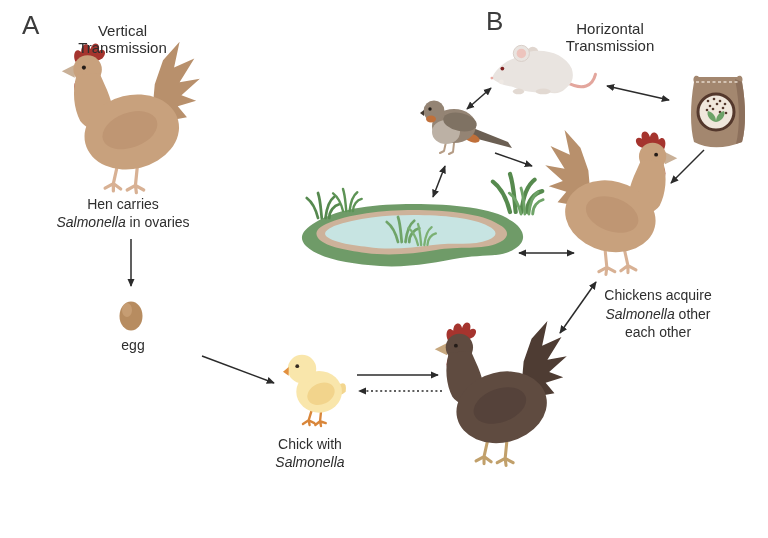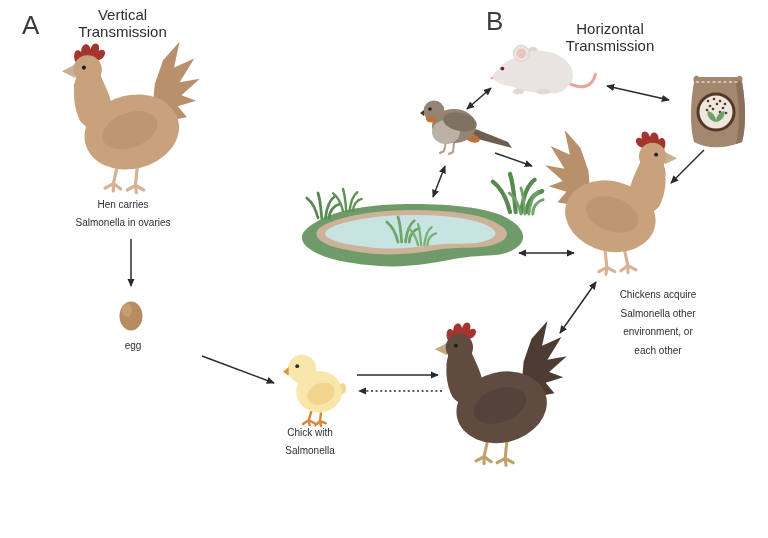--- a/index.html
+++ b/index.html
@@ -2,23 +2,23 @@
 <html><head>
 <meta charset="utf-8">
 <style>
   *{margin:0;padding:0;box-sizing:border-box}
   html,body{background:#fff}
   body{width:768px;height:538px;overflow:hidden;font-family:"Liberation Sans",sans-serif}
   .stage{position:relative;width:768px;height:538px;background:#ffffff}
   svg.art{position:absolute;left:0;top:0}
   .panel-label{position:absolute;font-size:26px;font-weight:400;color:#3c3c3c}
   .title{position:absolute;text-align:center;font-size:15px;line-height:17px;color:#2e2e2e}
-  .cap{position:absolute;text-align:center;font-size:10px;line-height:17.5px;color:#2e2e2e}
+  .cap{position:absolute;text-align:center;font-size:14px;line-height:17.5px;color:#2e2e2e}
   .cap.wide{line-height:18.5px}
-  .it{}
+  .it{font-style:italic}
 </style>
 </head>
 <body>
 
 <div class="stage">
 
   <svg class="art" width="768" height="538" viewBox="0 0 768 538">
     <defs>
       <marker id="ae" viewBox="0 0 10 8" refX="8" refY="4" markerWidth="9" markerHeight="8" orient="auto-start-reverse" markerUnits="userSpaceOnUse">
         <path d="M0,0 L9,4 L0,8 Z" fill="#2b2b2b"></path>
@@ -137,45 +137,44 @@
       <path d="M607,86 L669,100" marker-start="url(#ae)" marker-end="url(#ae)"></path>
       <path d="M704,150 L671,183" marker-end="url(#ae)"></path>
       <path d="M495,153 L532,166" marker-end="url(#ae)"></path>
       <path d="M445,166 L433,197" marker-start="url(#ae)" marker-end="url(#ae)"></path>
       <path d="M519,253 L574,253" marker-start="url(#ae)" marker-end="url(#ae)"></path>
       <path d="M596,282 L560,333" marker-start="url(#ae)" marker-end="url(#ae)"></path>
     </g>
   </svg>
 
   <div class="panel-label" style="left:22px;top:10px">A</div>
-  <div class="title" style="left:50px;top:6px;width:145px">
+  <div class="title" style="left:50px;top:22px;width:145px">
     <div>Vertical</div>
     <div>Transmission</div>
   </div>
 
   <div class="panel-label" style="left:486px;top:6px">B</div>
   <div class="title" style="left:536px;top:20px;width:148px">
     <div>Horizontal</div>
     <div>Transmission</div>
   </div>
 
   <div class="cap" style="left:48px;top:196px;width:150px">
     <div>Hen carries</div>
     <div><span class="it">Salmonella</span><span> in ovaries</span></div>
   </div>
 
   <div class="cap" style="left:58px;top:337px;width:150px">
     <div>egg</div>
   </div>
 
-  <div class="cap" style="left:237px;top:424px;width:146px">
+  <div class="cap" style="left:237px;top:436px;width:146px">
     <div>Chick with</div>
     <div class="it">Salmonella</div>
   </div>
 
   <div class="cap wide" style="left:583px;top:286px;width:150px">
     <div>Chickens acquire</div>
     <div><span class="it">Salmonella</span><span> other</span></div>
-    <div>environment, or</div>
     <div>each other</div>
   </div>
 
 </div>
 
 </body></html>

